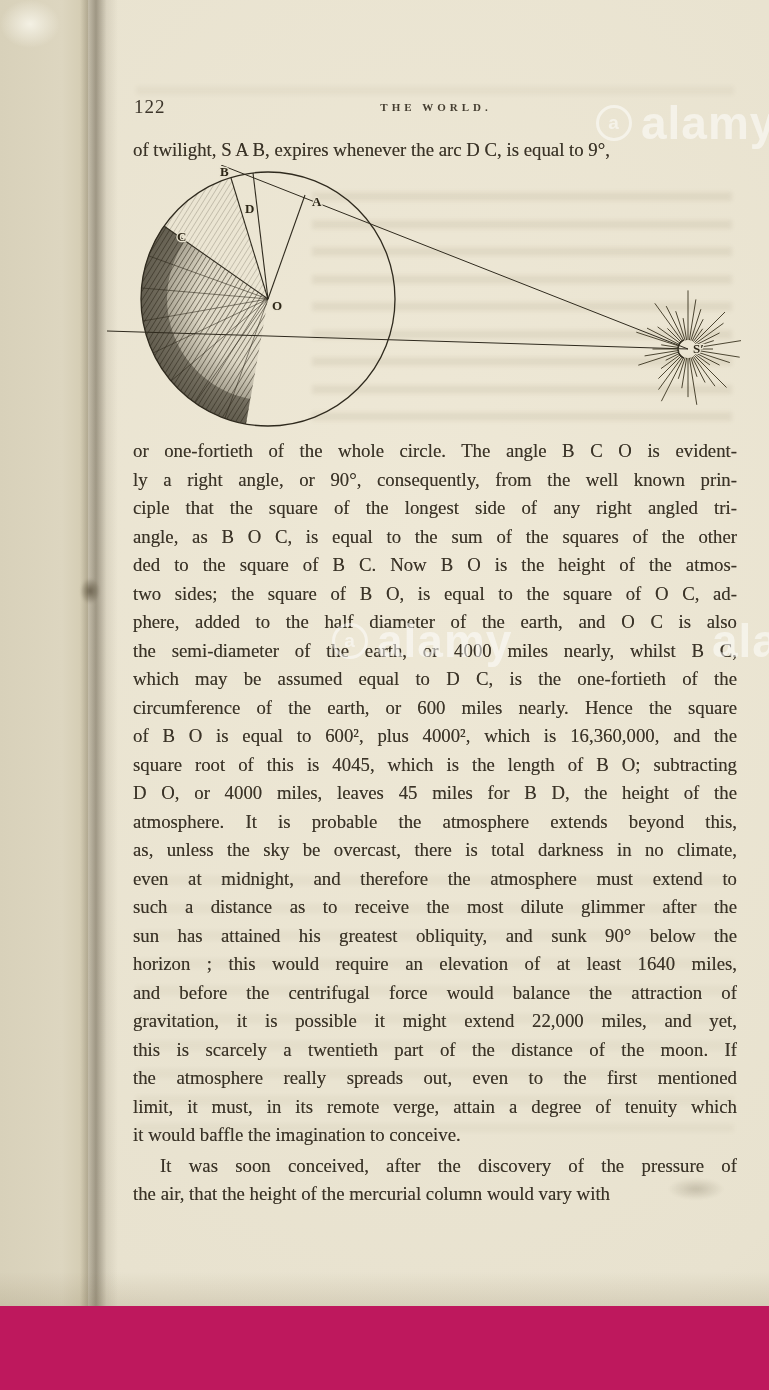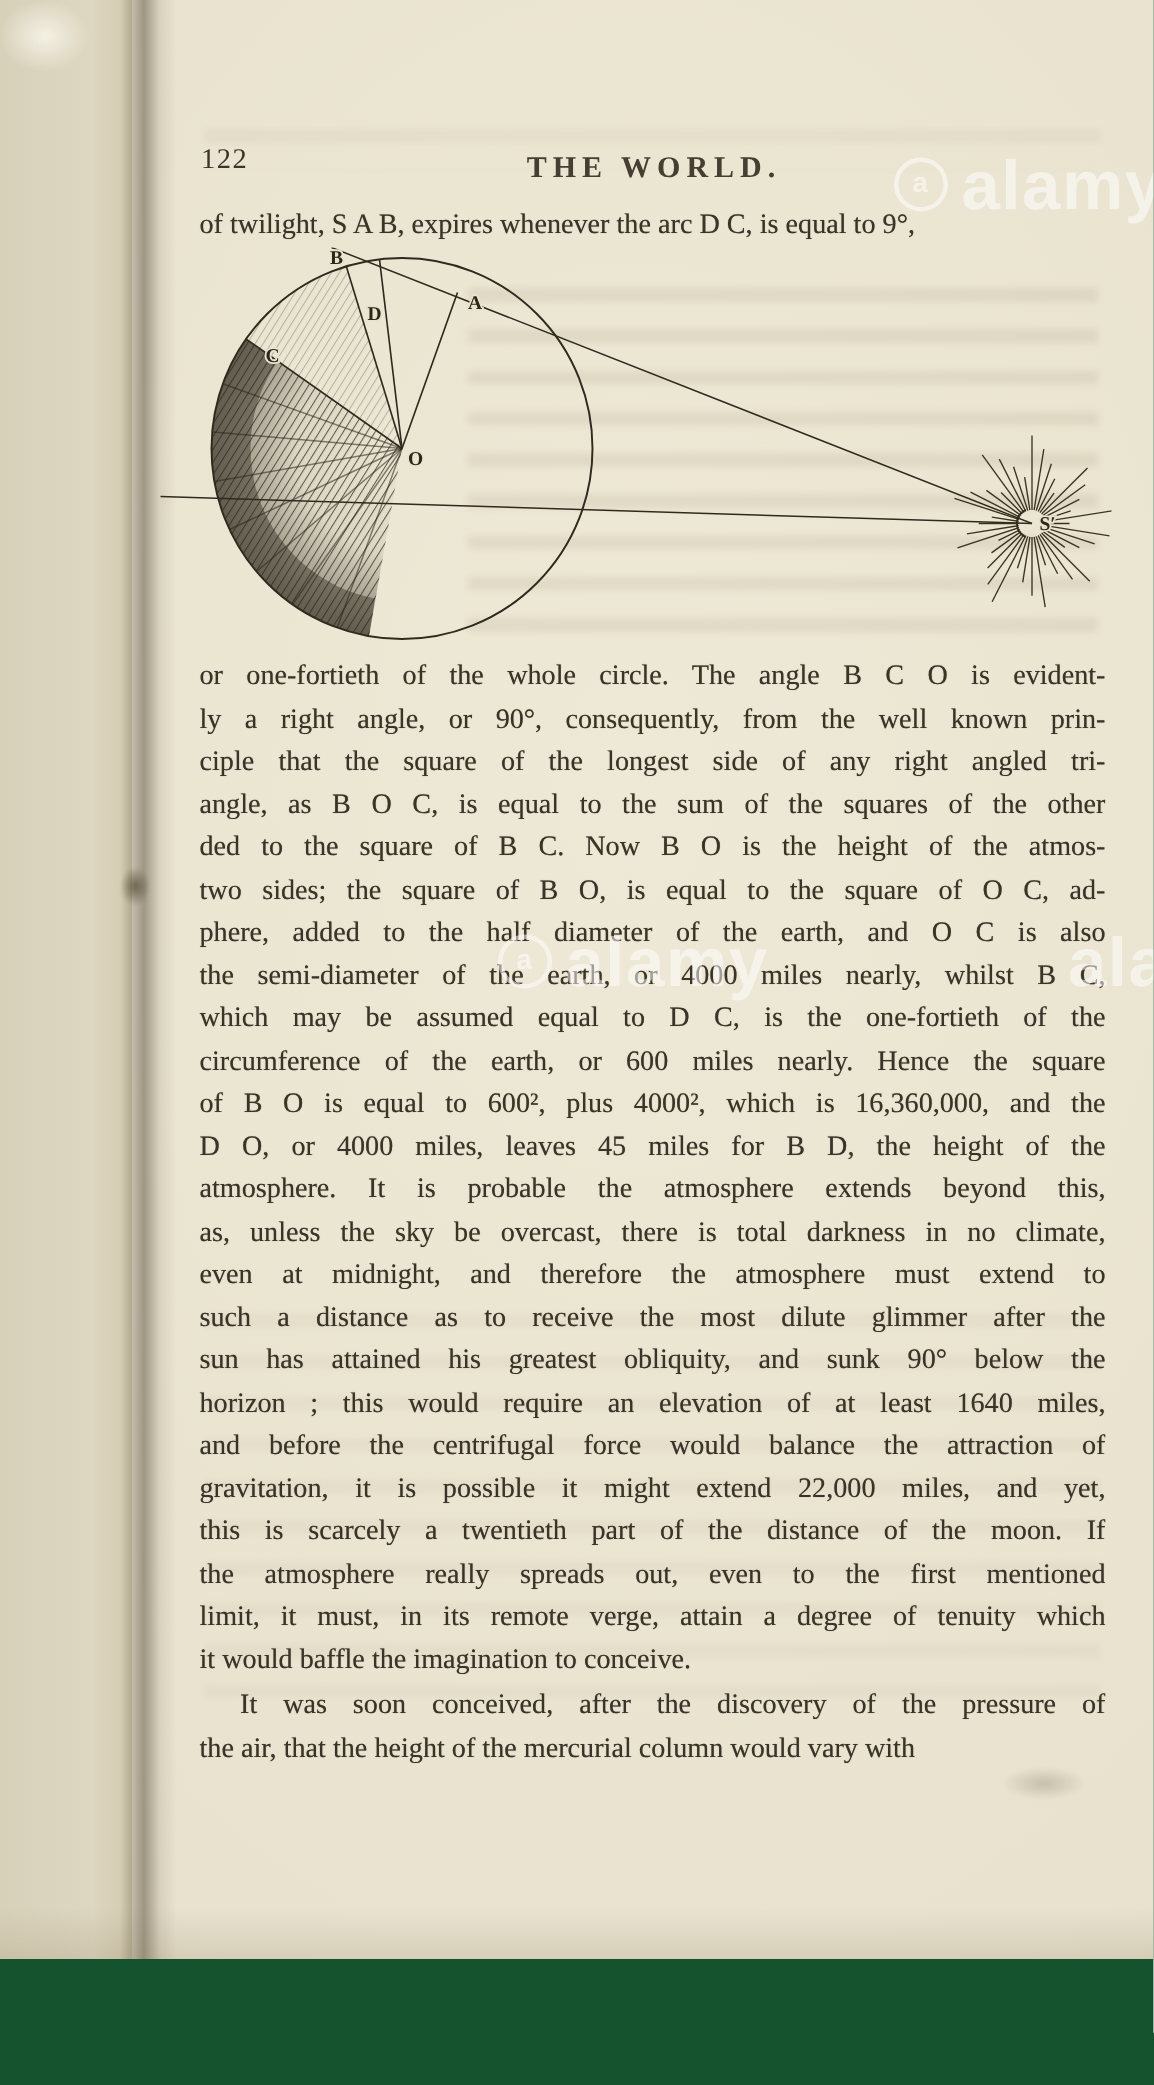--- a/index.html
+++ b/index.html
@@ -1,18 +1,18 @@
 <!DOCTYPE html>
 <html><head>
 <meta charset="utf-8">
 <style>
   html,body { margin:0; padding:0; background:#fff; }
   .canvas {
     position:relative; width:769px; height:1390px; overflow:hidden;
-    font-family:"Liberation Serif", serif; background:#14532d;
+    font-family:"Liberation Serif", serif; background:#be185d;
   }
   
   .paper {
     position:absolute; left:0; top:0; width:769px; height:1306px;
     background:
       radial-gradient(140% 120% at 55% 40%, #eee8d6 0%, #e8e2cf 55%, #d9d2ba 100%);
   }
   .left-edge {
     position:absolute; left:0; top:0; bottom:0; width:88px;
     background:linear-gradient(90deg,#d8d1ba 0%, #ddd6c0 70%, #d2cab0 100%);
@@ -46,21 +46,21 @@
   .ghost1 { left:312px; top:192px; width:420px; height:238px; }
   .ghost2 { left:136px; top:876px; width:598px; height:256px; opacity:.28; }
   .ghost3 { left:136px; top:86px;  width:598px; height:28px;  opacity:.3; }
   
   .pageno {
     position:absolute; left:134px; top:96px; font-size:19px; color:#3c352a;
     letter-spacing:1px;
   }
   .runhead {
     position:absolute; left:135px; top:101px; width:602px; text-align:center;
-    font-size:20px; font-weight:bold; letter-spacing:4px; color:#453e31;
+    font-size:11px; font-weight:bold; letter-spacing:4px; color:#453e31;
   }
   .intro {
     position:absolute; left:133px; top:139px; width:606px;
     font-size:18.8px; color:#3a3327; text-shadow:0 0 .5px rgba(58,51,40,.55);
   }
   .bodytext {
     position:absolute; left:133px; top:437px; width:604px;
     font-size:18.8px; color:#3a3327; text-shadow:0 0 .5px rgba(58,51,40,.55);font-family:Liberation Serif, serif;
   }
   .tline {
@@ -214,20 +214,21 @@
       <div class="tline">ly a right angle, or 90°, consequently, from the well known prin-</div>
       <div class="tline">ciple that the square of the longest side of any right angled tri-</div>
       <div class="tline">angle, as B O C, is equal to the sum of the squares of the other</div>
       <div class="tline">ded to the square of B C.  Now B O is the height of the atmos-</div>
       <div class="tline">two sides; the square of B O, is equal to the square of O C, ad-</div>
       <div class="tline">phere, added to the half diameter of the earth, and O C is also</div>
       <div class="tline">the semi-diameter of the earth, or 4000 miles nearly, whilst B C,</div>
       <div class="tline">which may be assumed equal to D C, is the one-fortieth of the</div>
       <div class="tline">circumference of the earth, or 600 miles nearly.  Hence the square</div>
       <div class="tline">of B O is equal to 600², plus 4000², which is 16,360,000, and the</div>
+      <div class="tline">square root of this is 4045, which is the length of B O; subtracting</div>
       <div class="tline">D O, or 4000 miles, leaves 45 miles for B D, the height of the</div>
       <div class="tline">atmosphere.  It is probable the atmosphere extends beyond this,</div>
       <div class="tline">as, unless the sky be overcast, there is total darkness in no climate,</div>
       <div class="tline">even at midnight, and therefore the atmosphere must extend to</div>
       <div class="tline">such a distance as to receive the most dilute glimmer after the</div>
       <div class="tline">sun has attained his greatest obliquity, and sunk 90° below the</div>
       <div class="tline">horizon ; this would require an elevation of at least 1640 miles,</div>
       <div class="tline">and before the centrifugal force would balance the attraction of</div>
       <div class="tline">gravitation, it is possible it might extend 22,000 miles, and yet,</div>
       <div class="tline">this is scarcely a twentieth part of the distance of the moon.  If</div>

